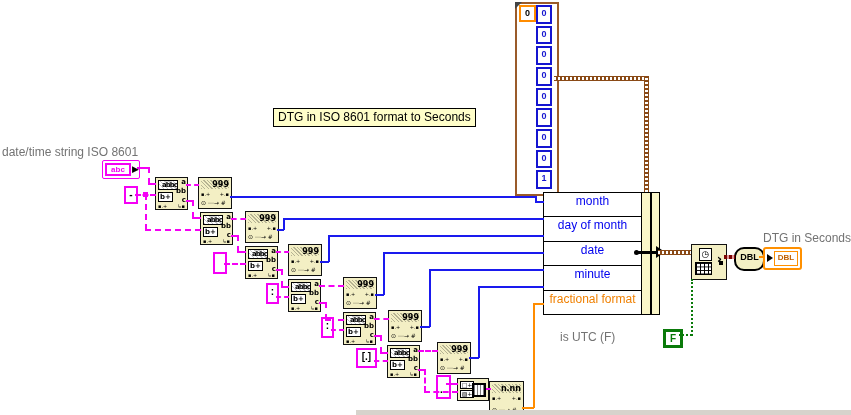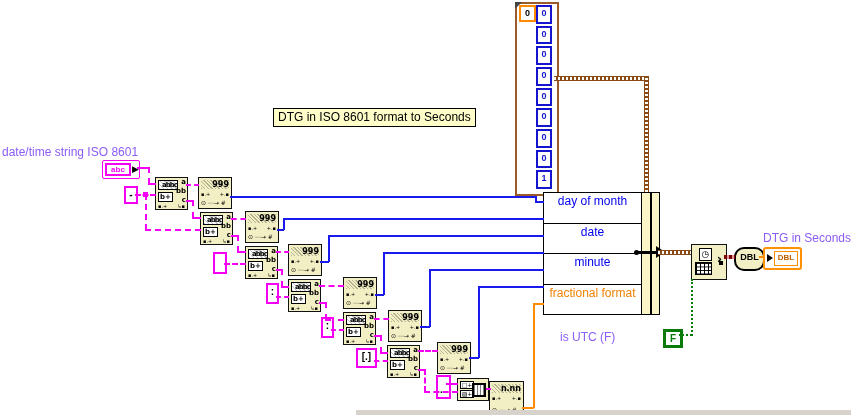--- a/index.html
+++ b/index.html
@@ -1,18 +1,18 @@
 <!DOCTYPE html>
 <html><head>
 <meta charset="utf-8">
 <style>
   html,body{margin:0;padding:0;background:#fff;}
   #diagram{position:relative;width:851px;height:415px;background:#fff;overflow:hidden;
            font-family:"Liberation Sans",sans-serif;}
-  .freelabel{position:absolute;font:12px/14px "Liberation Sans",sans-serif;color:#8b5cf6;white-space:nowrap;}
+  .freelabel{position:absolute;font:12px/14px "Liberation Sans",sans-serif;color:#737373;white-space:nowrap;}
   .titlebox{position:absolute;left:273px;top:108px;background:#fffec9;border:1px solid #000;
             font:12px/15px "Liberation Sans",sans-serif;padding:1px 4px;white-space:nowrap;color:#000;}
   
   .w{position:absolute;}
   .h-pink{height:0;border-top:2px dashed #f500f5;}
   .v-pink{width:0;border-left:2px dashed #f500f5;}
   .h-blue{height:0;border-top:2px solid #1a1aee;}
   .v-blue{width:0;border-left:2px solid #1a1aee;}
   .h-orange{height:0;border-top:2px solid #ff8c00;}
   .v-orange{width:0;border-left:2px solid #ff8c00;}
@@ -239,20 +239,21 @@
     </div>
 
   <div class="sconst" style="left:124px;top:186px;width:10px;height:14px;">-</div>
   <div class="sconst" style="left:213px;top:252px;width:10px;height:18px;"></div>
   <div class="sconst" style="left:266px;top:283px;width:9px;height:17px;">:</div>
   <div class="sconst" style="left:321px;top:317px;width:9px;height:17px;">:</div>
   <div class="sconst" style="left:356px;top:348px;width:17px;height:16px;">[.]</div>
   <div class="sconst dotc" style="left:436px;top:375px;width:9px;height:20px;">.</div>
 
   <div id="bundle-box">
+      <div class="brow f-blue">month</div>
       <div class="brow f-blue">day of month</div>
       <div class="brow f-blue">date</div>
       <div class="brow f-blue">minute</div>
       <div class="brow f-orange">fractional format</div>
     </div>
   <div class="bbar" style="left:641px;width:8px;"></div>
   <div class="bbar" style="left:651px;width:7px;"></div>
   <div class="barrow-dot"></div>
   <div class="barrow-shaft"></div>
   <div class="barrow-head"></div>

